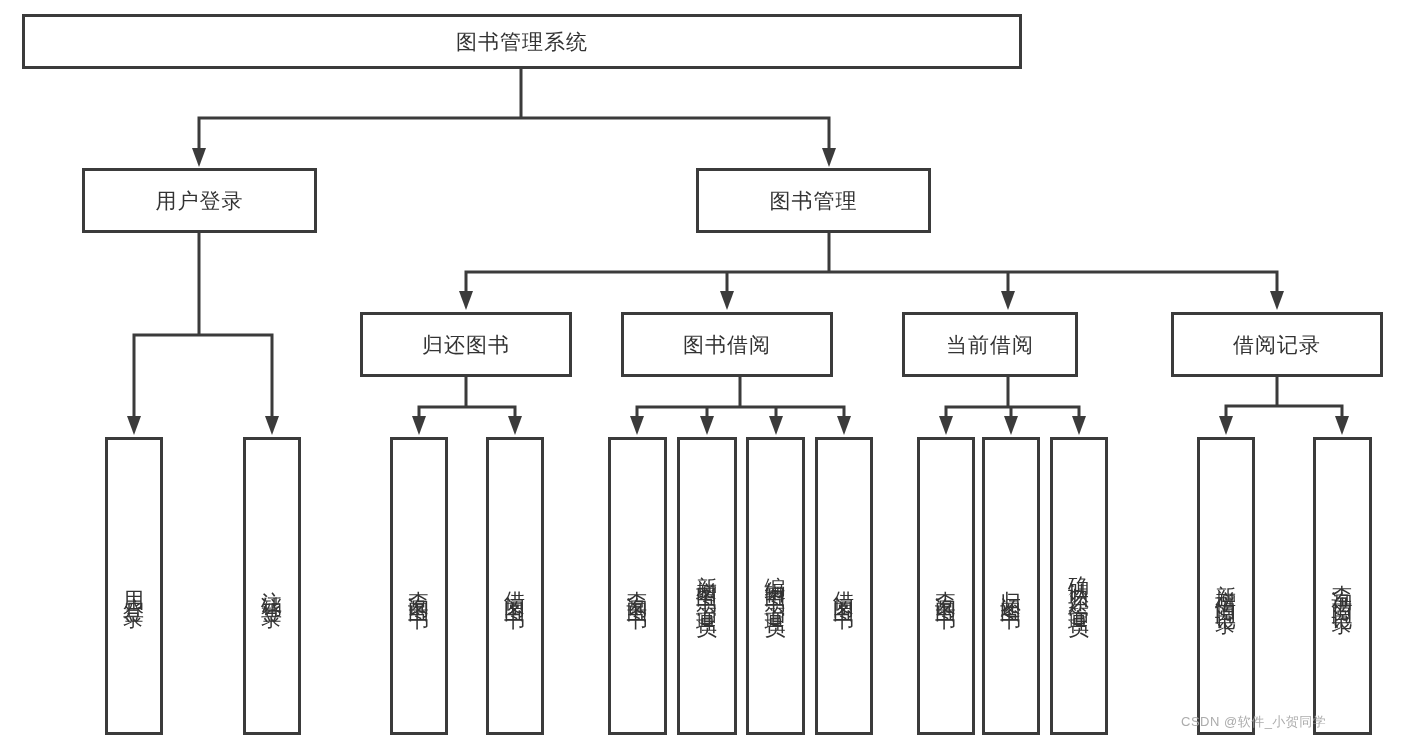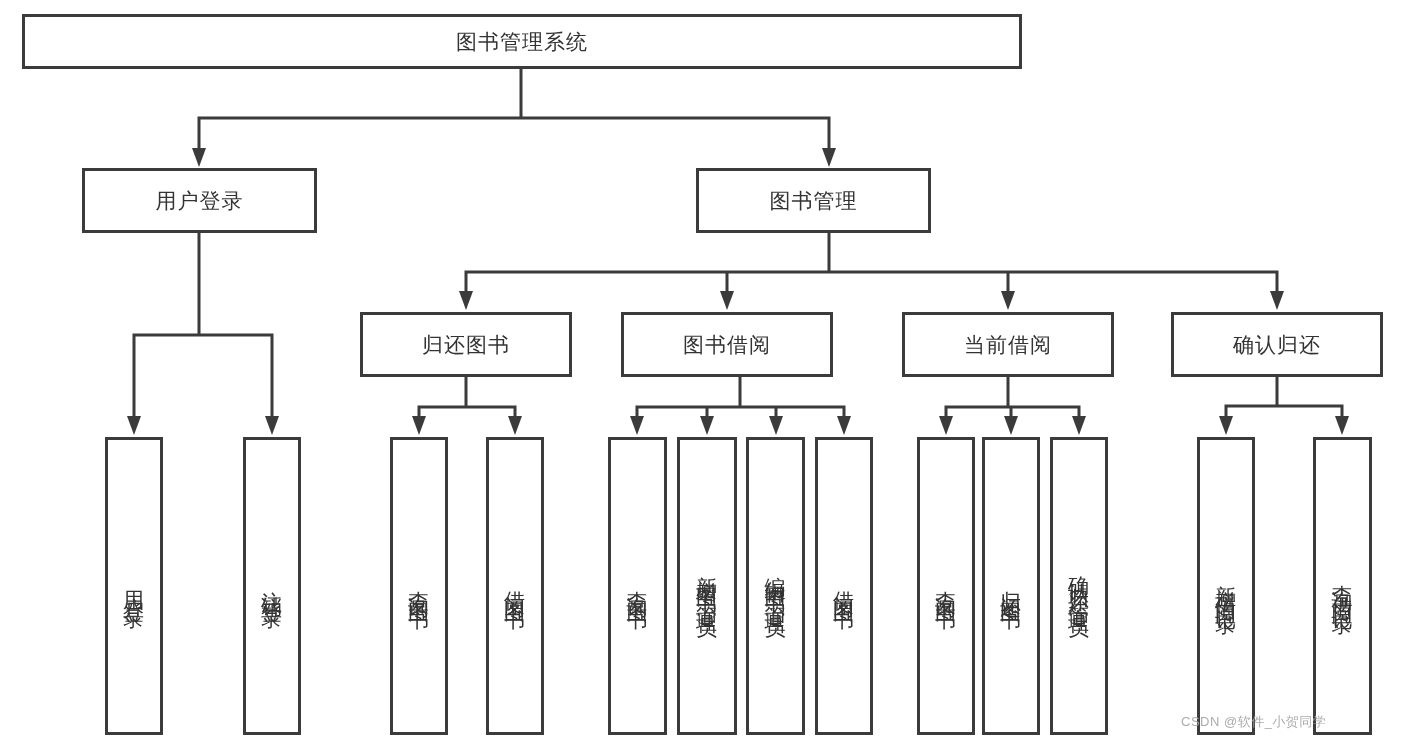--- a/index.html
+++ b/index.html
@@ -91,22 +91,22 @@
     </g>
   </svg>
 
   <div class="box hbox" style="left:22px; top:14px; width:1000px; height:55px;">图书管理系统</div>
 
   <div class="box hbox" style="left:82px; top:168px; width:235px; height:65px;">用户登录</div>
   <div class="box hbox" style="left:696px; top:168px; width:235px; height:65px;">图书管理</div>
 
   <div class="box hbox" style="left:360px; top:312px; width:212px; height:65px;">归还图书</div>
   <div class="box hbox" style="left:621px; top:312px; width:212px; height:65px;">图书借阅</div>
-  <div class="box hbox" style="left:902px; top:312px; width:212px; height:65px;">当前借阅</div>
-  <div class="box hbox" style="left:1171px; top:312px; width:212px; height:65px;">确认归还</div>
+  <div class="box hbox" style="left:902px; top:312px; width:176px; height:65px;">当前借阅</div>
+  <div class="box hbox" style="left:1171px; top:312px; width:212px; height:65px;">借阅记录</div>
 
   <div class="box vbox" style="left:105px; top:437px; width:58px; height:298px;">用户登录</div>
   <div class="box vbox" style="left:243px; top:437px; width:58px; height:298px;">注销登录</div>
 
   <div class="box vbox" style="left:390px; top:437px; width:58px; height:298px;">查询图书</div>
   <div class="box vbox" style="left:486px; top:437px; width:58px; height:298px;">借阅图书</div>
 
   <div class="box vbox" style="left:608px; top:437px; width:59px; height:298px;">查询图书</div>
   <div class="box vbox" style="left:677px; top:437px; width:60px; height:298px;">新增图书（管理员）</div>
   <div class="box vbox" style="left:746px; top:437px; width:59px; height:298px;">编辑图书（管理员）</div>

